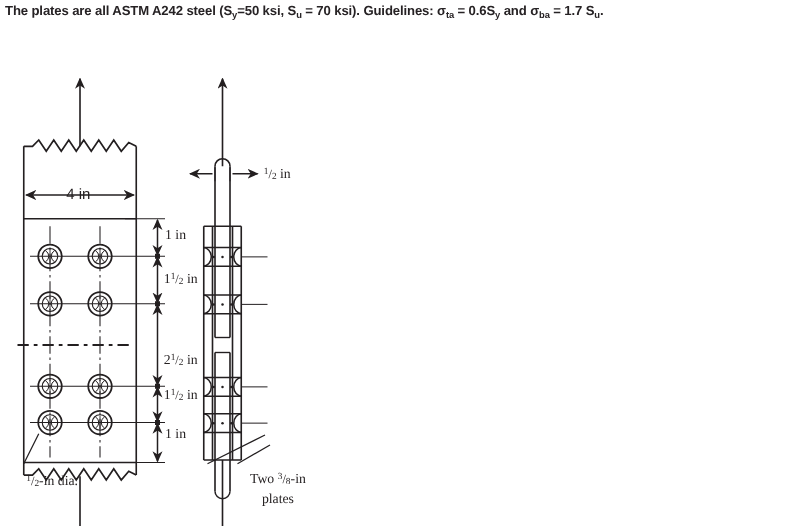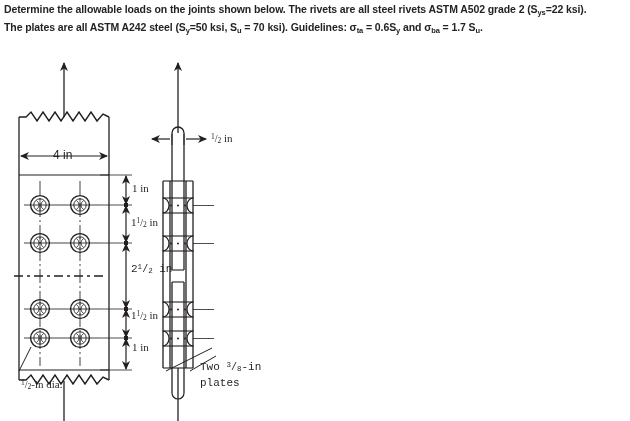--- a/index.html
+++ b/index.html
@@ -52,21 +52,20 @@
     font-family: "Liberation Sans", sans-serif;
   }
   .frac { font-size: 10px; margin-top: 28px; }
   .frac sup { font-size: 7.5px; vertical-align: 3px; }
   .frac sub { font-size: 7.5px; vertical-align: -1px; }
 </style>
 </head>
 <body>
 
 <div id="problem-statement">
-  <span class="line"><span>Determine the allowable loads on the joints shown below. The rivets are all steel rivets ASTM A502 grade 2 (S</span><sub>ys</sub><span>=22 ksi).</span></span>
   <span class="line"><span>The plates are all ASTM A242 steel (S</span><sub>y</sub><span>=50 ksi, S</span><sub>u</sub><span> = 70 ksi). Guidelines: σ</span><sub>ta</sub><span> = 0.6S</span><sub>y</sub><span> and σ</span><sub>ba</sub><span> = 1.7 S</span><sub>u</sub><span>.</span></span>
 </div>
 
 <div id="figure">
 
   <svg width="630" height="383" viewBox="0 0 630 383">
     <defs>
       <marker id="arrowEnd" markerWidth="9" markerHeight="9" refX="8" refY="4" orient="auto" markerUnits="userSpaceOnUse">
         <path d="M0,0 L9,4 L0,8 L2.6,4 Z" fill="#231f20"></path>
       </marker>
@@ -282,32 +281,32 @@
   <div class="fig-label" style="left:211px; top:94px;">
     <span class="frac"><sup>1</sup>/<sub>2</sub></span><span> in</span>
   </div>
 
   <div class="fig-label" style="left:132px; top:144px;">1 in</div>
 
   <div class="fig-label" style="left:131px; top:178px;">
     <span>1</span><span class="frac"><sup>1</sup>/<sub>2</sub></span><span> in</span>
   </div>
 
-  <div class="fig-label" style="left:131px; top:225px;font-family:Liberation Mono, monospace;">
+  <div class="fig-label" style="left:131px; top:243px;">
     <span>2</span><span class="frac"><sup>1</sup>/<sub>2</sub></span><span> in</span>
   </div>
 
   <div class="fig-label" style="left:131px; top:271px;">
     <span>1</span><span class="frac"><sup>1</sup>/<sub>2</sub></span><span> in</span>
   </div>
 
   <div class="fig-label" style="left:132px; top:303px;">1 in</div>
 
   <div class="fig-label" style="left:21px; top:340px;">
     <span class="frac"><sup>1</sup>/<sub>2</sub></span><span>-in dia.</span>
   </div>
 
-  <div class="fig-label" style="left:200px; top:320px; text-align:center; line-height:14px;font-family:Liberation Mono, monospace;">
+  <div class="fig-label" style="left:200px; top:336px; text-align:center; line-height:14px;">
     <span>Two </span><span class="frac"><sup>3</sup>/<sub>8</sub></span><span>-in</span><br>
-    <span style="display:inline-block; width:100%; text-align:left;">plates</span>
+    <span style="display:inline-block; width:100%; text-align:center;">plates</span>
   </div>
 
 </div>
 
 </body></html>

